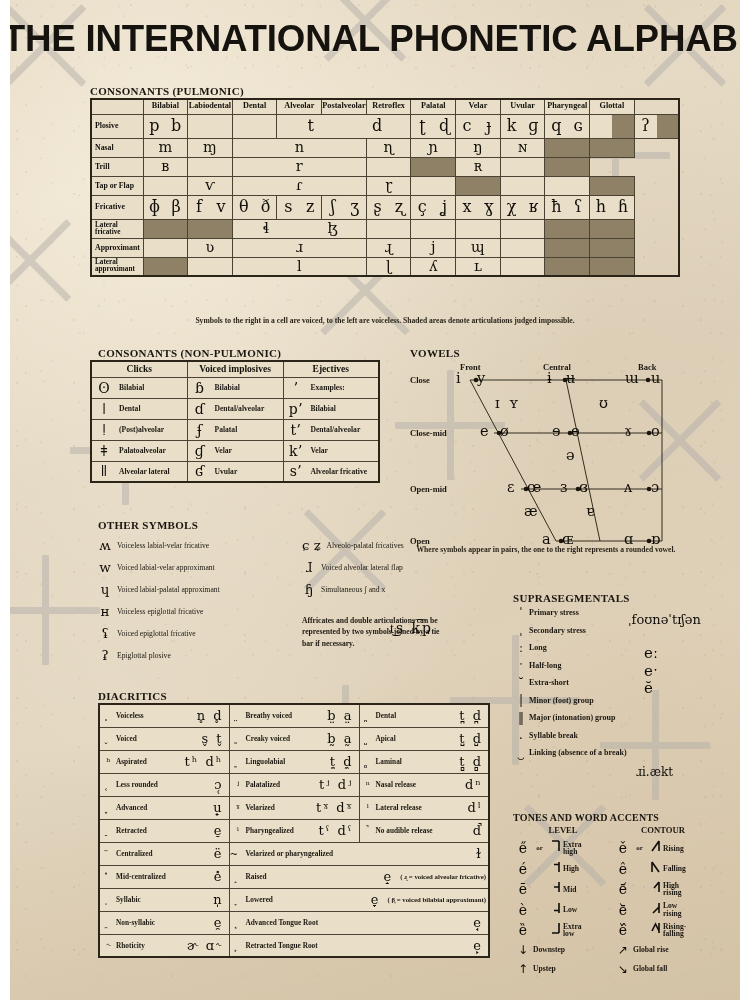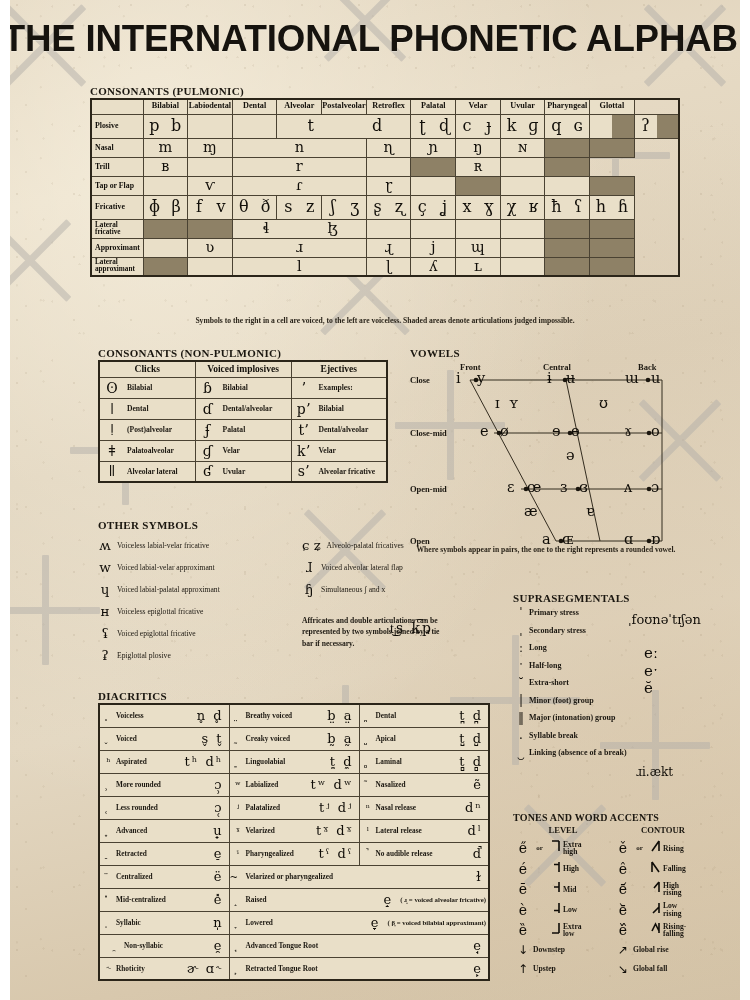--- a/index.html
+++ b/index.html
@@ -77,21 +77,21 @@
   #pulmonic tr.r2 td.sym{ height:19px; font-size:14.5px; }
   .two-line{ font-size:7.2px !important; }
   #pulm-note{
     position:absolute; left:80px; top:316px; width:590px; text-align:center;
     font-size:7.6px; font-weight:bold; color:#251f15;
     font-family:"Liberation Serif", serif;
   }
 
   
   #nonpulm-head{ position:absolute; left:88px; top:347px; }
-  #nonpulm{ position:absolute; left:88px; top:360px; width:290px; border:2px solid #2b2519; }
+  #nonpulm{ position:absolute; left:80px; top:360px; width:290px; border:2px solid #2b2519; }
   #nonpulm th{ font-size:9.5px; font-weight:bold; height:16px; }
   #nonpulm td{ height:21px; padding:0 2px; }
   .np-cell{ display:flex; align-items:center; gap:5px; }
   .np-sym{ font-family:"DejaVu Serif", serif; font-size:14px; width:20px; text-align:center; flex:none; color:#100d08; }
   .np-lbl{ font-size:7.6px; font-weight:bold; text-align:left; color:#1b1710; }
 
   
   #vowel-head{ position:absolute; left:400px; top:347px; }
   #vowels{ position:absolute; left:400px; top:358px; width:272px; height:200px; }
   #vowels svg{ position:absolute; left:0; top:0; }
@@ -709,43 +709,20 @@
             <div class="d-cell">
               <div class="d-dia">̻</div>
               <div class="d-lbl">Laminal</div>
               <div class="d-ex">t̻ d̻</div>
             </div>
           </td>
         </tr>
         <tr>
           <td style="width: 130px;">
             <div class="d-cell">
-              <div class="d-dia">̹</div>
-              <div class="d-lbl">More rounded</div>
-              <div class="d-ex">ɔ̹</div>
-            </div>
-          </td>
-          <td style="width: 130px;">
-            <div class="d-cell">
-              <div class="d-dia">ʷ</div>
-              <div class="d-lbl">Labialized</div>
-              <div class="d-ex">tʷ dʷ</div>
-            </div>
-          </td>
-          <td style="width: 130px;">
-            <div class="d-cell">
-              <div class="d-dia">̃</div>
-              <div class="d-lbl">Nasalized</div>
-              <div class="d-ex">ẽ</div>
-            </div>
-          </td>
-        </tr>
-        <tr>
-          <td style="width: 130px;">
-            <div class="d-cell">
               <div class="d-dia">̜</div>
               <div class="d-lbl">Less rounded</div>
               <div class="d-ex">ɔ̜</div>
             </div>
           </td>
           <td style="width: 130px;">
             <div class="d-cell">
               <div class="d-dia">ʲ</div>
               <div class="d-lbl">Palatalized</div>
               <div class="d-ex">tʲ dʲ</div>
@@ -849,21 +826,21 @@
           <td colspan="2" style="width: 260px;">
             <div class="d-cell">
               <div class="d-dia">̞</div>
               <div class="d-lbl">Lowered</div>
               <div class="d-ex">e̞</div>
               <div class="d-note" style="padding-left: 4px;">( β̞ = voiced bilabial approximant)</div>
             </div>
           </td>
         </tr>
         <tr>
-          <td style="width: 130px; padding-left: 8px;">
+          <td style="width: 130px;">
             <div class="d-cell">
               <div class="d-dia">̯</div>
               <div class="d-lbl">Non-syllabic</div>
               <div class="d-ex">e̯</div>
             </div>
           </td>
           <td colspan="2" style="width: 260px;">
             <div class="d-cell">
               <div class="d-dia">̘</div>
               <div class="d-lbl">Advanced Tongue Root</div>

